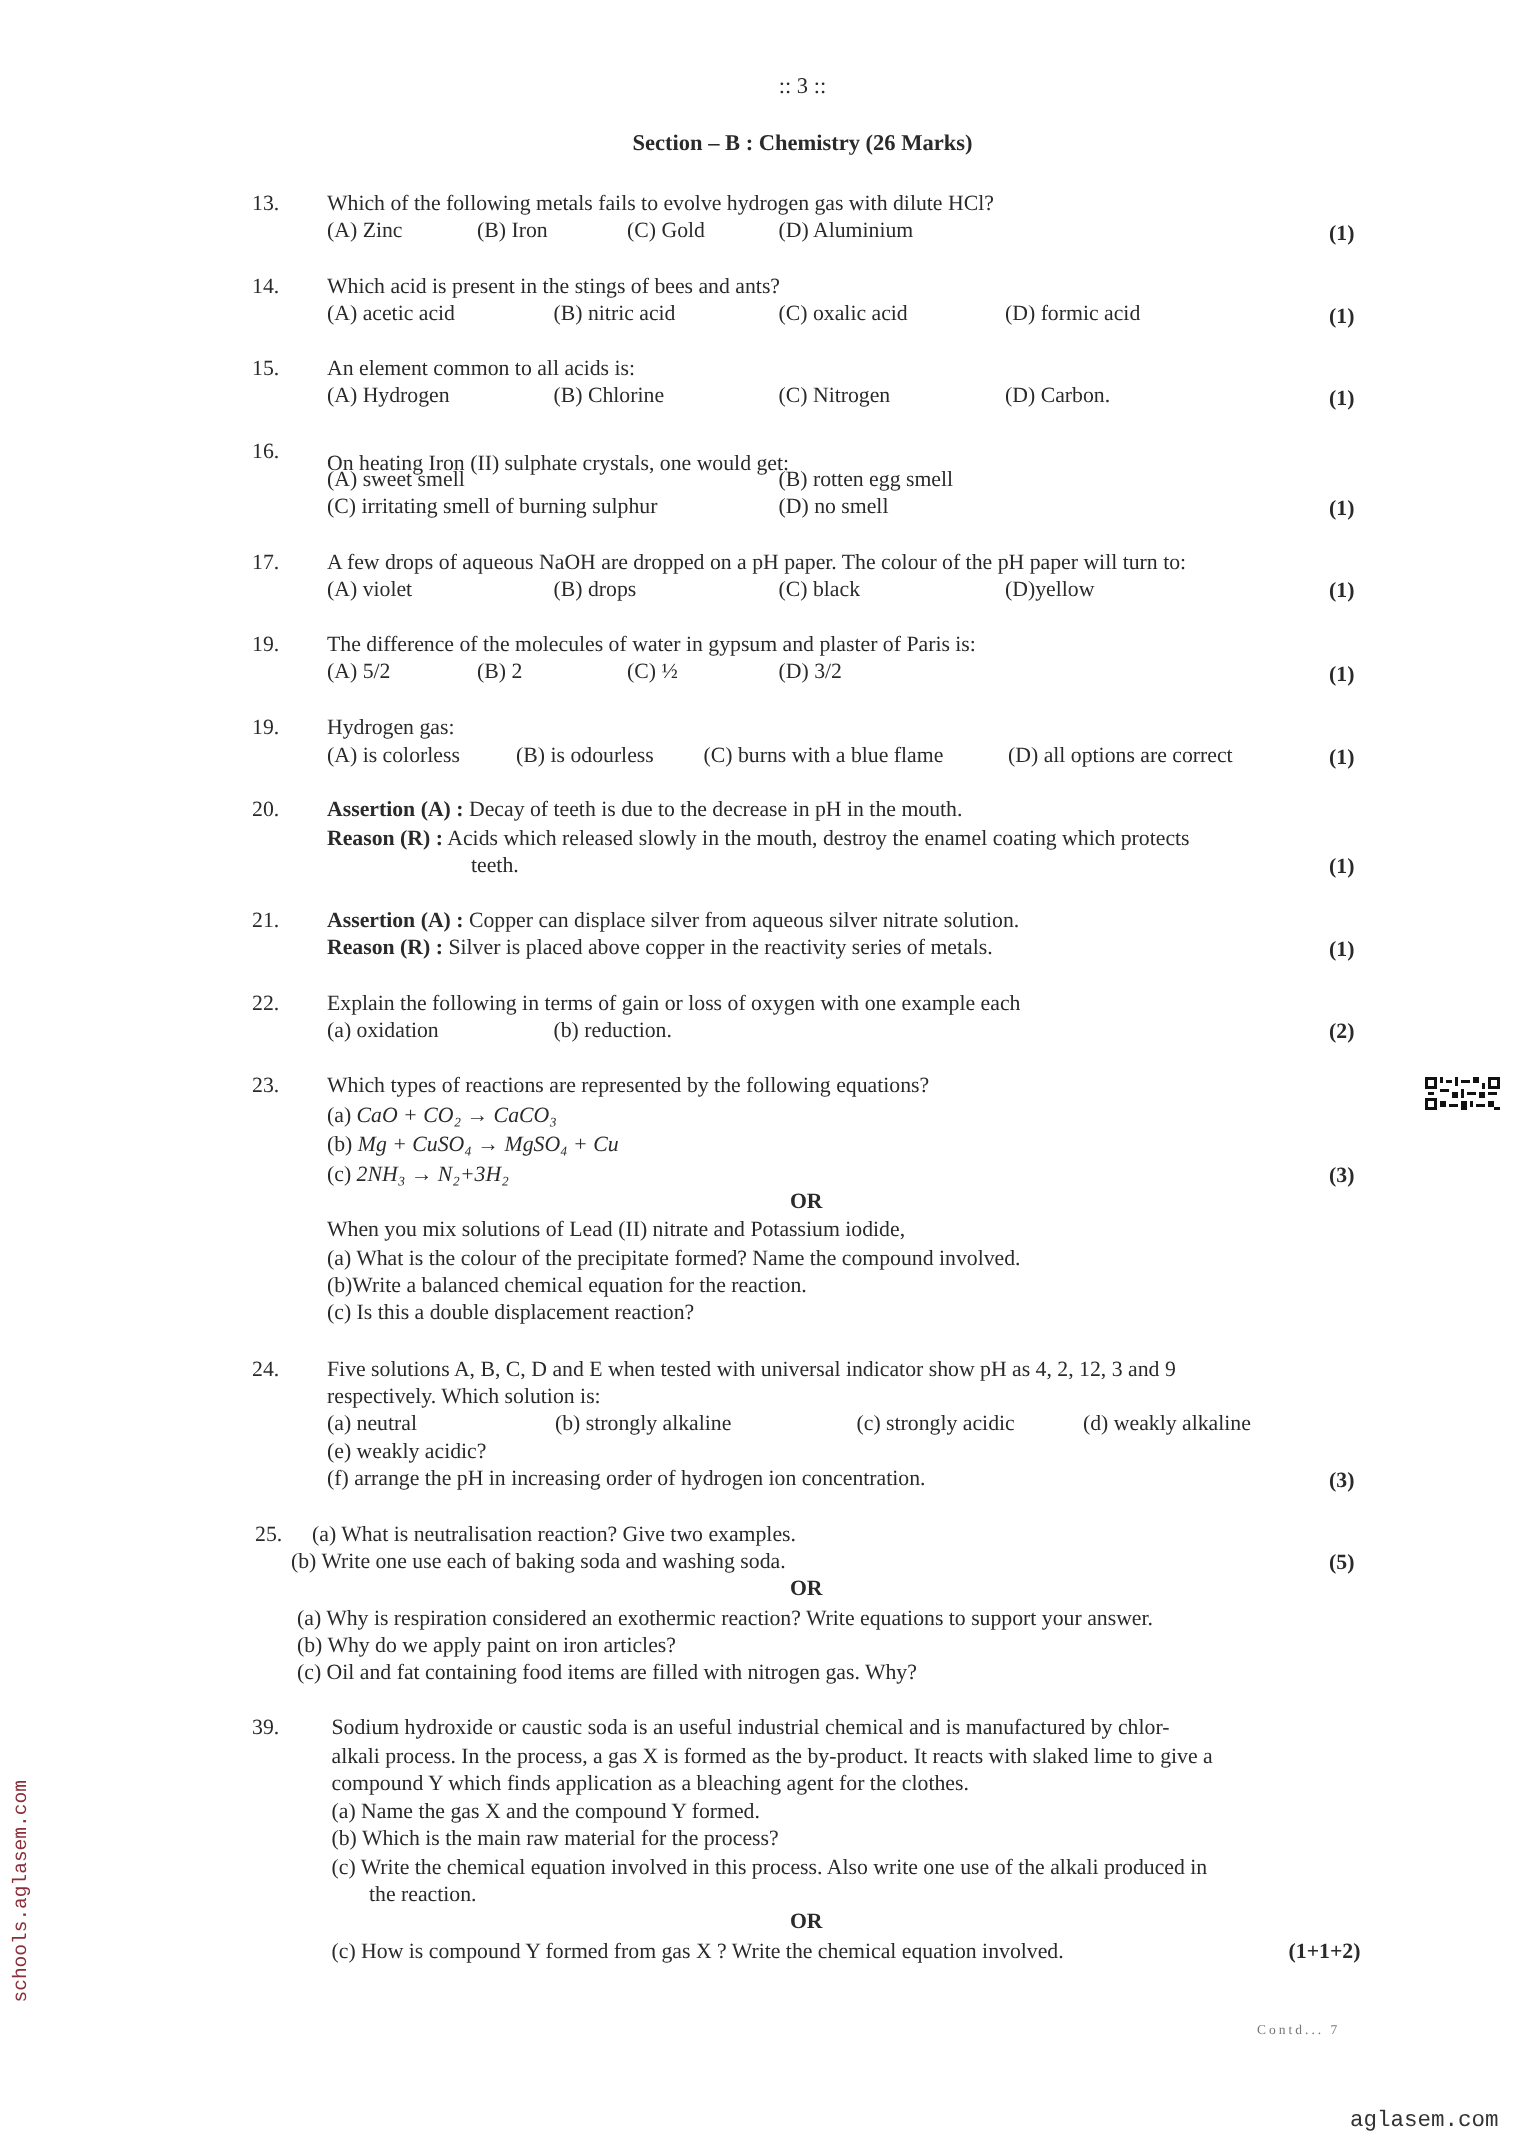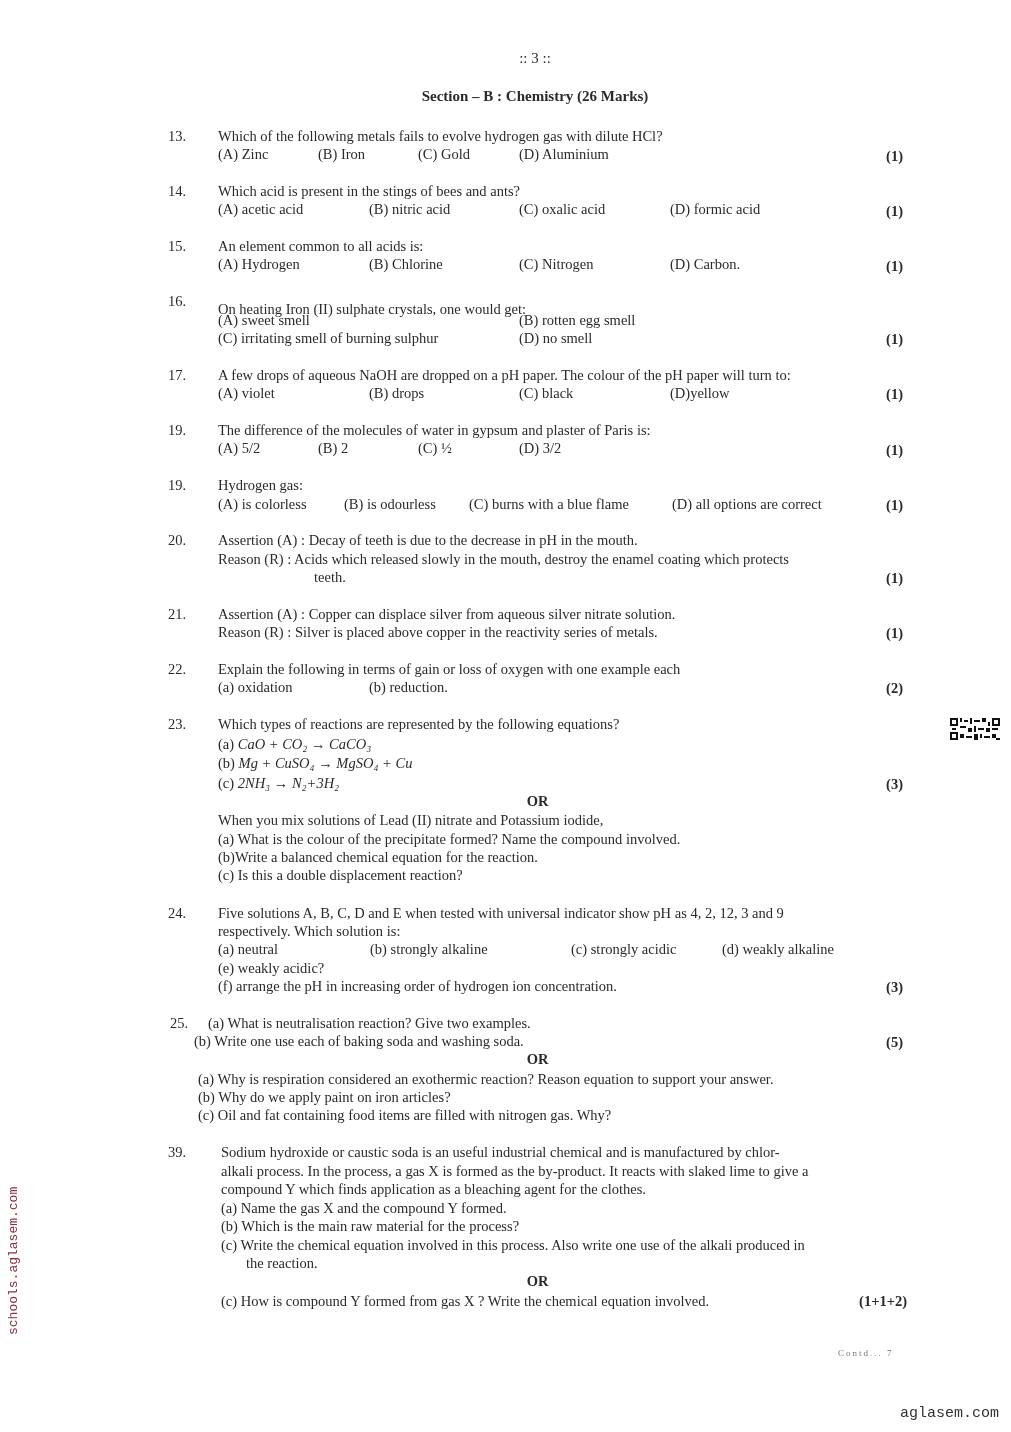--- a/index.html
+++ b/index.html
@@ -10,21 +10,21 @@
     font-size: 14.5px;
   }
   .abs { position: absolute; white-space: nowrap; }
   .page-no { left: 0; width: 1070px; text-align: center; top: 50px; font-size: 15px; }
   .section-title { left: 0; width: 1070px; text-align: center; top: 88px; font-weight: bold; font-size: 15px; }
   .qnum { position: absolute; left: 168px; }
   .line { position: absolute; left: 218px; white-space: nowrap; }
   .marks { position: absolute; right: 108px; font-weight: bold; }
   .or { position: absolute; left: 0; width: 1075px; text-align: center; font-weight: bold; }
   .math { font-style: italic; }
-  b.lbl { font-weight: normal; }
+  b.lbl { font-weight: bold; }
   .opt { position: absolute; white-space: nowrap; }
   .watermark-side {
     position: absolute; left: 6px; top: 1335px;
     transform: rotate(-90deg); transform-origin: left top;
     font-family: "Liberation Mono", "DejaVu Sans Mono", monospace;
     font-size: 13px; color: #8a2f3a; white-space: nowrap;
   }
   .watermark-foot {
     position: absolute; right: 12px; top: 1405px;
     font-family: "Liberation Mono", "DejaVu Sans Mono", monospace;
@@ -157,21 +157,21 @@
   <span class="line" style="top:978px">(f) arrange the pH in increasing order of hydrogen ion concentration.</span>
   <span class="marks" style="top:979px">(3)</span>
 </div>
 
 <div>
   <span class="opt" style="left:170px;top:1015px">25.</span>
   <span class="opt" style="left:208px;top:1015px">(a) What is neutralisation reaction? Give two examples.</span>
   <span class="opt" style="left:194px;top:1033px">(b) Write one use each of baking soda and washing soda.</span>
   <span class="marks" style="top:1034px">(5)</span>
   <span class="or" style="top:1051px">OR</span>
-  <span class="opt" style="left:198px;top:1071px">(a) Why is respiration considered an exothermic reaction? Reason equation to support your answer.</span>
+  <span class="opt" style="left:198px;top:1071px">(a) Why is respiration considered an exothermic reaction? Write equations to support your answer.</span>
   <span class="opt" style="left:198px;top:1089px">(b) Why do we apply paint on iron articles?</span>
   <span class="opt" style="left:198px;top:1107px">(c) Oil and fat containing food items are filled with nitrogen gas. Why?</span>
 </div>
 
 <div>
   <span class="qnum" style="top:1144px">39.</span>
   <span class="line" style="top:1144px;left:221px">Sodium hydroxide or caustic soda is an useful industrial chemical and is manufactured by chlor-</span>
   <span class="line" style="top:1163px;left:221px">alkali process. In the process, a gas X is formed as the by-product. It reacts with slaked lime to give a</span>
   <span class="line" style="top:1181px;left:221px">compound Y which finds application as a bleaching agent for the clothes.</span>
   <span class="line" style="top:1200px;left:221px">(a) Name the gas X and the compound Y formed.</span>

